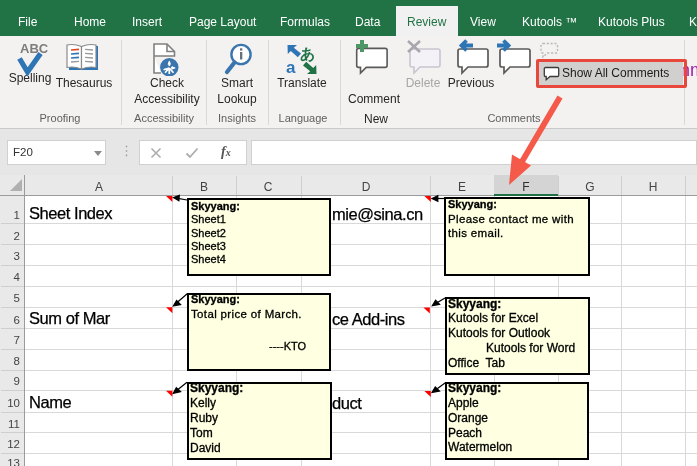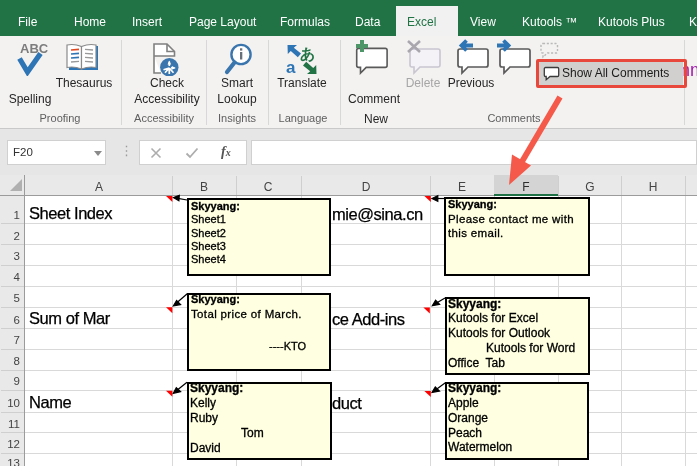--- a/index.html
+++ b/index.html
@@ -26,40 +26,40 @@
 <body>
 
 <div class="abs" style="left:0;top:0;width:697px;height:36px;background:#217346;"></div>
 <div class="abs" style="left:396px;top:6px;width:62px;height:30px;background:#f2f1f1;"></div>
 <div class="tabtxt" style="left:18px;top:15px;">File</div>
 <div class="tabtxt" style="left:74px;top:15px;">Home</div>
 <div class="tabtxt" style="left:132px;top:15px;">Insert</div>
 <div class="tabtxt" style="left:189px;top:15px;">Page Layout</div>
 <div class="tabtxt" style="left:280px;top:15px;">Formulas</div>
 <div class="tabtxt" style="left:355px;top:15px;">Data</div>
-<div class="tabtxt" style="left:407px;top:15px;color:#217346;">Excel</div>
+<div class="tabtxt" style="left:407px;top:15px;color:#217346;">Review</div>
 <div class="tabtxt" style="left:470px;top:15px;text-align:right;">View</div>
 <div class="tabtxt" style="left:522px;top:15px;">Kutools ™</div>
 <div class="tabtxt" style="left:598px;top:15px;">Kutools Plus</div>
 <div class="tabtxt" style="left:689px;top:15px;">K</div>
 
 <div class="abs" style="left:0;top:36px;width:697px;height:93px;background:#f3f2f1;border-bottom:1px solid #c9c9c9;"></div>
 <div class="gdiv" style="left:121px;"></div>
 <div class="gdiv" style="left:206px;"></div>
 <div class="gdiv" style="left:268px;"></div>
 <div class="gdiv" style="left:340px;"></div>
 <div class="gdiv" style="left:684px;"></div>
 
 <div class="glabel" style="left:60px;top:112px;">Proofing</div>
 <div class="glabel" style="left:164px;top:112px;">Accessibility</div>
 <div class="glabel" style="left:237px;top:112px;">Insights</div>
 <div class="glabel" style="left:303px;top:112px;">Language</div>
 <div class="glabel" style="left:514px;top:112px;">Comments</div>
 
-<div class="ilabel" style="left:30px;top:92px;">Spelling</div>
+<div class="ilabel" style="left:30px;top:71px;">Spelling</div>
 <div class="ilabel" style="left:84px;top:75.5px;">Thesaurus</div>
 <div class="ilabel" style="left:167px;top:75.5px;">Check</div>
 <div class="ilabel" style="left:167px;top:92px;">Accessibility</div>
 <div class="ilabel" style="left:237px;top:75.5px;">Smart</div>
 <div class="ilabel" style="left:237px;top:92px;">Lookup</div>
 <div class="ilabel" style="left:302px;top:75.5px;">Translate</div>
 <div class="ilabel" style="left:376px;top:75.5px;margin-top:36px;">New</div>
 <div class="ilabel" style="left:374px;top:92px;">Comment</div>
 <div class="ilabel" style="left:423px;top:75.5px;color:#a6a6a6;">Delete</div>
 <div class="ilabel" style="left:471px;top:75.5px;">Previous</div>
@@ -255,21 +255,21 @@
 
 <div class="cline12" style="left:448px;top:297px;font-weight:bold;">Skyyang:</div>
 <div class="cline12" style="left:448px;top:311px;">Kutools for Excel</div>
 <div class="cline12" style="left:448px;top:326px;">Kutools for Outlook</div>
 <div class="cline12" style="left:448px;top:341px;margin-left:38px;">Kutools for Word</div>
 <div class="cline12" style="left:448px;top:356px;">Office&nbsp; Tab</div>
 
 <div class="cline12" style="left:190px;top:381px;font-weight:bold;">Skyyang:</div>
 <div class="cline12" style="left:190px;top:396px;">Kelly</div>
 <div class="cline12" style="left:190px;top:411px;">Ruby</div>
-<div class="cline12" style="left:200px;top:426px;padding-left:41px;">Tom</div>
+<div class="cline12" style="left:190px;top:426px;">Tom</div>
 <div class="cline12" style="left:190px;top:441px;">David</div>
 
 <div class="cline12" style="left:448px;top:381px;font-weight:bold;">Skyyang:</div>
 <div class="cline12" style="left:448px;top:396px;">Apple</div>
 <div class="cline12" style="left:448px;top:411px;">Orange</div>
 <div class="cline12" style="left:448px;top:426px;">Peach</div>
 <div class="cline12" style="left:448px;top:440px;">Watermelon</div>
 
 <svg class="abs" style="left:0;top:0;pointer-events:none;" width="697" height="466" viewBox="0 0 697 466">
 

